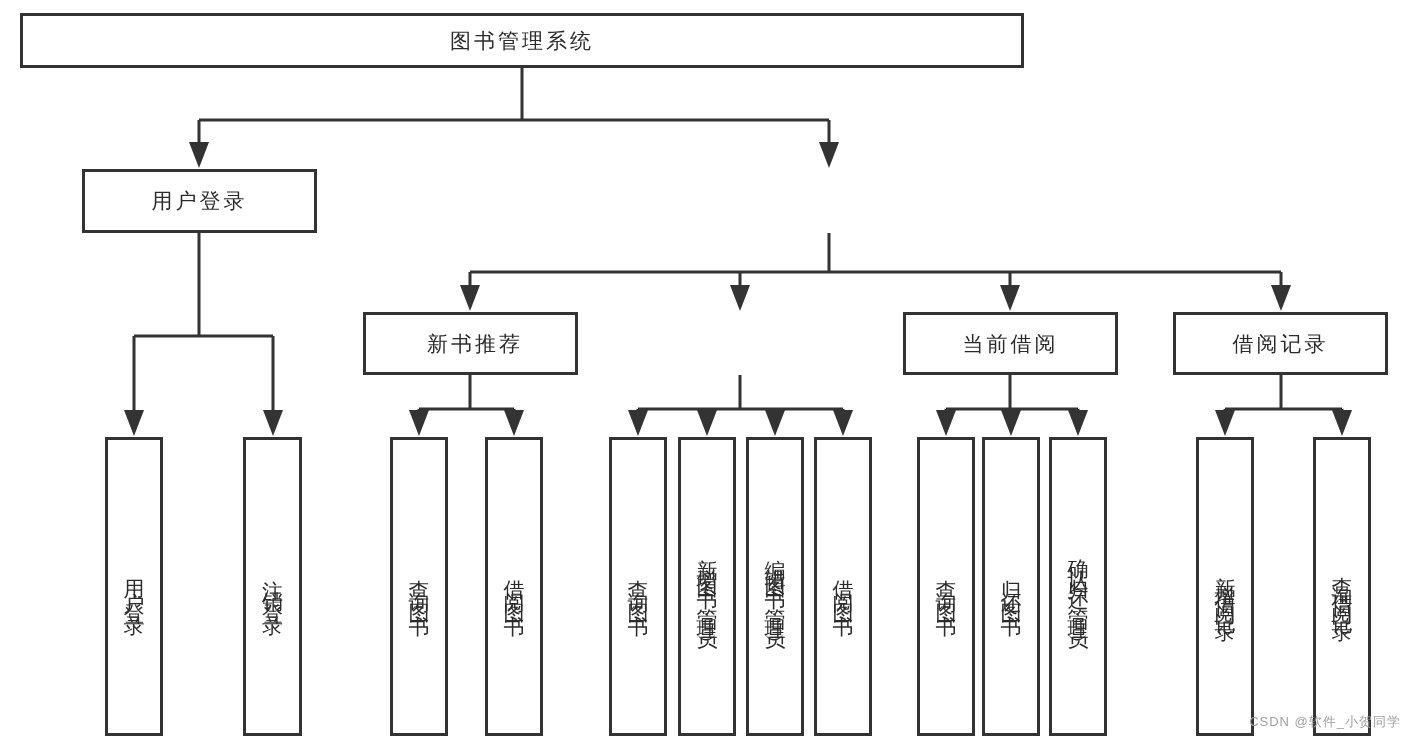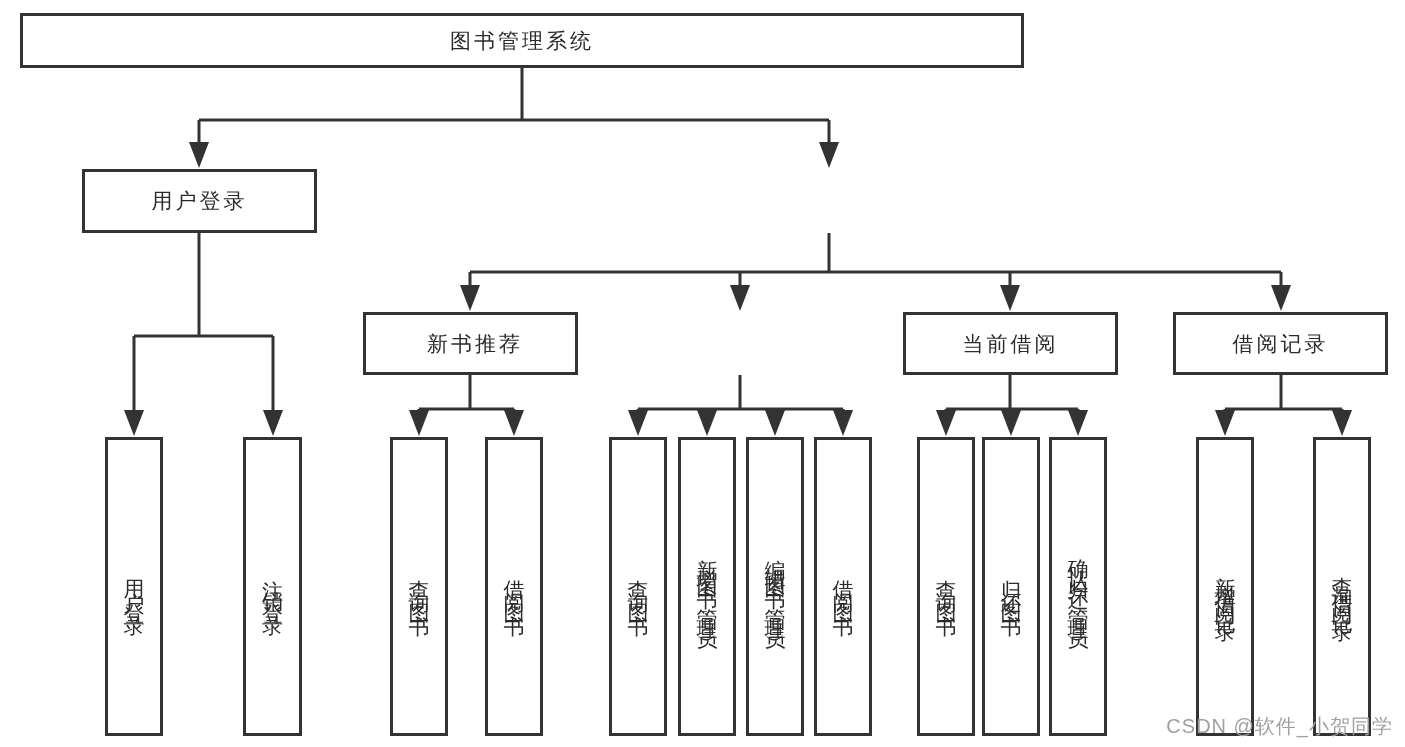--- a/index.html
+++ b/index.html
@@ -34,22 +34,22 @@
     writing-mode:vertical-rl;
     text-orientation:mixed;
     white-space:nowrap;
     font-size:21px;
   }
   .ls4{letter-spacing:12px;}
   .ls6{letter-spacing:9px;}
   .ls9{letter-spacing:10px;}
   .watermark{
     position:absolute;z-index:3;
-    top:713px;right:12px;
-    font-size:20px;letter-spacing:1px;
+    top:713px;right:4px;
+    font-size:13px;letter-spacing:1px;
     color:var(--wm);
   }
 </style>
 </head>
 <body>
 
 <div class="canvas">
 
   <svg class="wires" width="1405" height="747" viewBox="0 0 1405 747" xmlns="http://www.w3.org/2000/svg">
 

